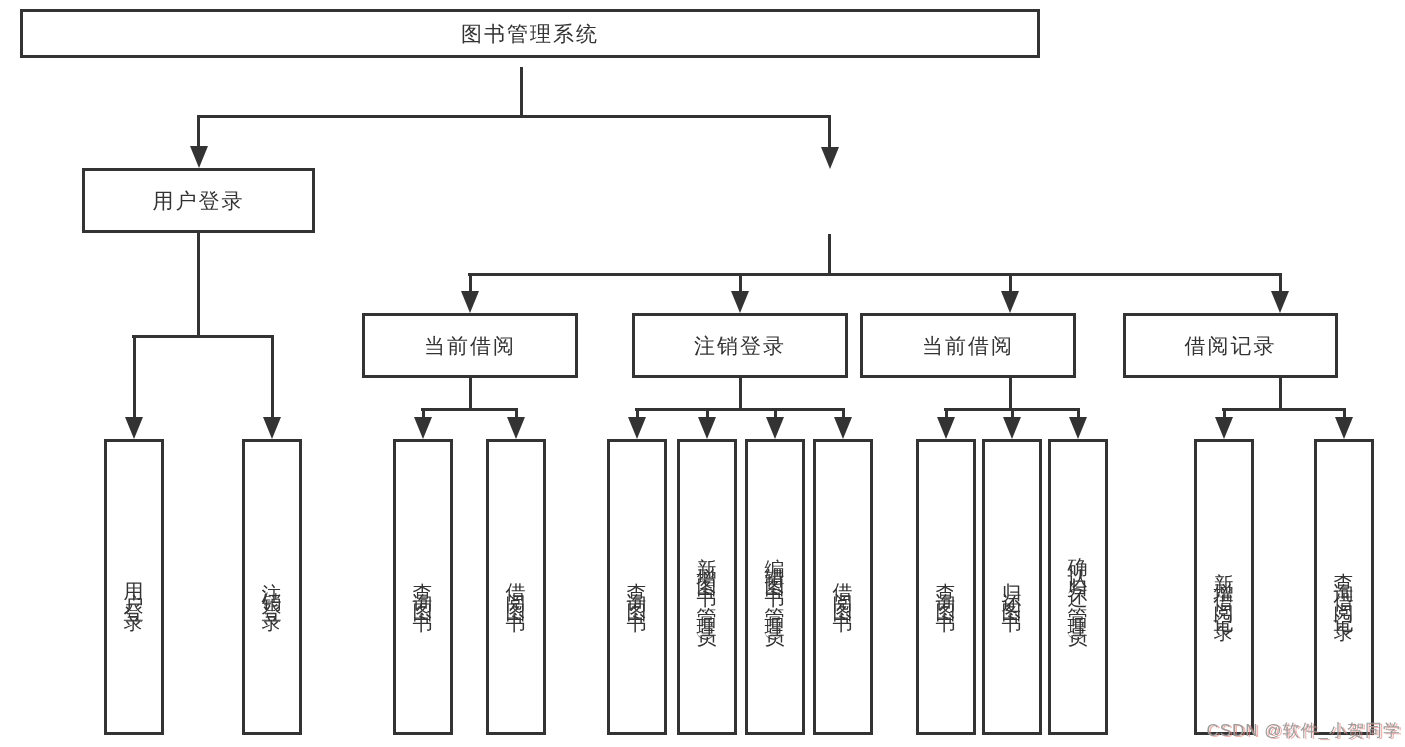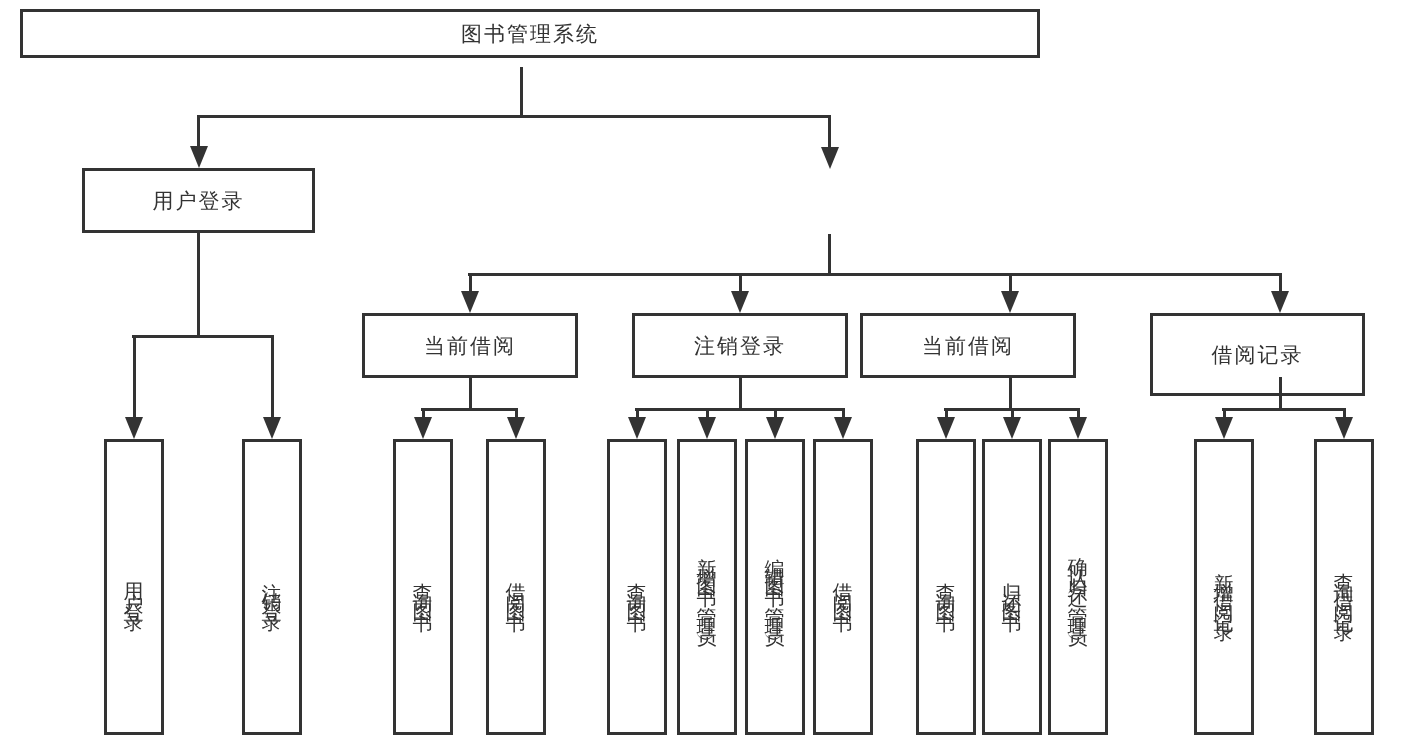--- a/index.html
+++ b/index.html
@@ -46,21 +46,21 @@
   <div class="vline" style="left:739px;top:273px;width:3px;height:22px;"></div>
   <div class="ahead" style="left:731px;top:291px;"></div>
   <div class="vline" style="left:1009px;top:273px;width:3px;height:22px;"></div>
   <div class="ahead" style="left:1001px;top:291px;"></div>
   <div class="vline" style="left:1279px;top:273px;width:3px;height:22px;"></div>
   <div class="ahead" style="left:1271px;top:291px;"></div>
 
   <div class="box" style="left:362px;top:313px;width:216px;height:65px;">当前借阅</div>
   <div class="box" style="left:632px;top:313px;width:216px;height:65px;">注销登录</div>
   <div class="box" style="left:860px;top:313px;width:216px;height:65px;">当前借阅</div>
-  <div class="box" style="left:1150px;top:313px;width:215px;height:83px;">借阅记录</div>
+  <div class="box" style="left:1123px;top:313px;width:215px;height:65px;">借阅记录</div>
 
   <div class="vline" style="left:469px;top:377px;width:3px;height:34px;"></div>
   <div class="hline" style="left:421px;top:408px;width:97px;height:3px;"></div>
   <div class="vline" style="left:422px;top:408px;width:3px;height:12px;"></div>
   <div class="ahead" style="left:414px;top:417px;"></div>
   <div class="vline" style="left:515px;top:408px;width:3px;height:12px;"></div>
   <div class="ahead" style="left:507px;top:417px;"></div>
 
   <div class="vline" style="left:739px;top:377px;width:3px;height:34px;"></div>
   <div class="hline" style="left:635px;top:408px;width:210px;height:3px;"></div>
@@ -100,14 +100,15 @@
   <div class="box leaf" style="left:745px;top:439px;width:60px;height:296px;">编辑图书（管理员）</div>
   <div class="box leaf" style="left:813px;top:439px;width:60px;height:296px;">借阅图书</div>
 
   <div class="box leaf" style="left:916px;top:439px;width:60px;height:296px;">查询图书</div>
   <div class="box leaf" style="left:982px;top:439px;width:60px;height:296px;">归还图书</div>
   <div class="box leaf" style="left:1048px;top:439px;width:60px;height:296px;">确认归还（管理员）</div>
 
   <div class="box leaf" style="left:1194px;top:439px;width:60px;height:296px;">新增借阅记录</div>
   <div class="box leaf" style="left:1314px;top:439px;width:60px;height:296px;">查询借阅记录</div>
 
+  <div class="watermark">CSDN @软件_小贺同学</div>
 
 </div>
 
 </body></html>

